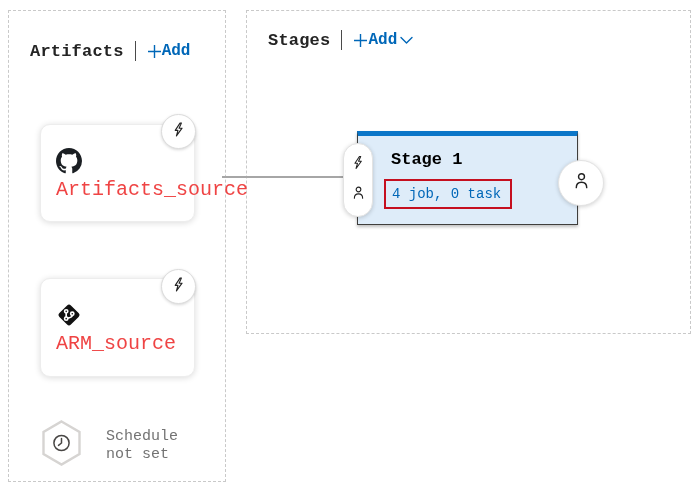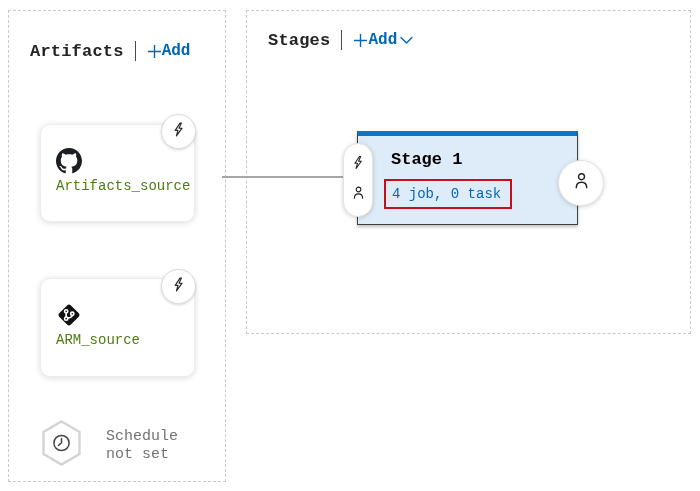--- a/index.html
+++ b/index.html
@@ -20,21 +20,21 @@
   .add-btn svg{display:block;}
 
   .connector{position:absolute;left:222px;top:176px;width:124px;height:1.5px;
              background:#a6a6a6;z-index:1;}
 
   .art-card{position:absolute;left:40px;width:153px;background:#fff;border:1px solid #ededed;
             border-radius:10px;box-shadow:0 1px 6px rgba(0,0,0,.14);z-index:2;}
   #artifact-card-0{top:124px;height:96px;}
   #artifact-card-1{top:278px;height:97px;}
   .art-icon{position:absolute;left:15px;top:23px;width:26px;height:26px;}
-  .art-label{position:absolute;left:15px;top:53px;font-size:14px;color:#4d7c0f;white-space:nowrap;}
+  .art-label{position:absolute;left:15px;top:53px;font-size:20px;color:#ef4444;white-space:nowrap;}
 
   .badge{position:absolute;width:33px;height:33px;border-radius:50%;background:#fff;
          border:1px solid #dcdcdc;box-shadow:0 1px 3px rgba(0,0,0,.16);
          display:flex;align-items:center;justify-content:center;z-index:3;cursor:pointer;}
   #artifact-badge-0{left:161px;top:114px;}
   #artifact-badge-1{left:161px;top:269px;}
 
   .sched{position:absolute;left:41px;top:420px;display:flex;align-items:center;gap:24px;z-index:2;}
   .sched-text{font-size:15px;color:#737373;width:80px;line-height:18px;}
 

